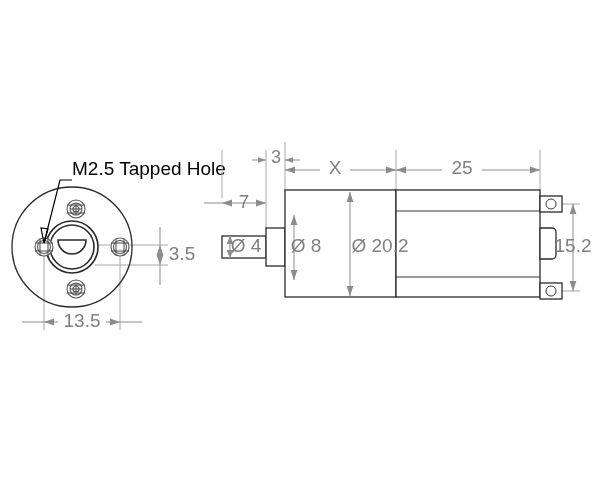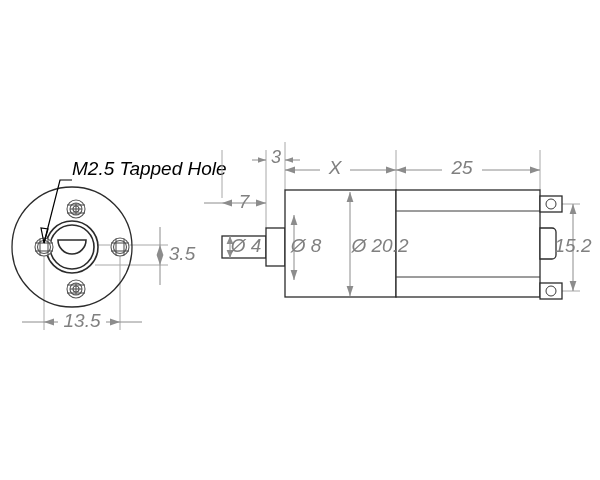--- a/index.html
+++ b/index.html
@@ -11,21 +11,20 @@
     width: 600px;
     height: 480px;
     overflow: hidden;
     font-family: "Liberation Sans", sans-serif;
   }
   #drawing-root {
     position: relative;
     width: 600px;
     height: 480px;
     background: #ffffff;
-    font-style: italic;
   }
   svg#tech-drawing {
     display: block;
     width: 600px;
     height: 480px;
   }
   .part-line {
     fill: none;
     stroke: #2b2b2b;
     stroke-width: 1.3;

